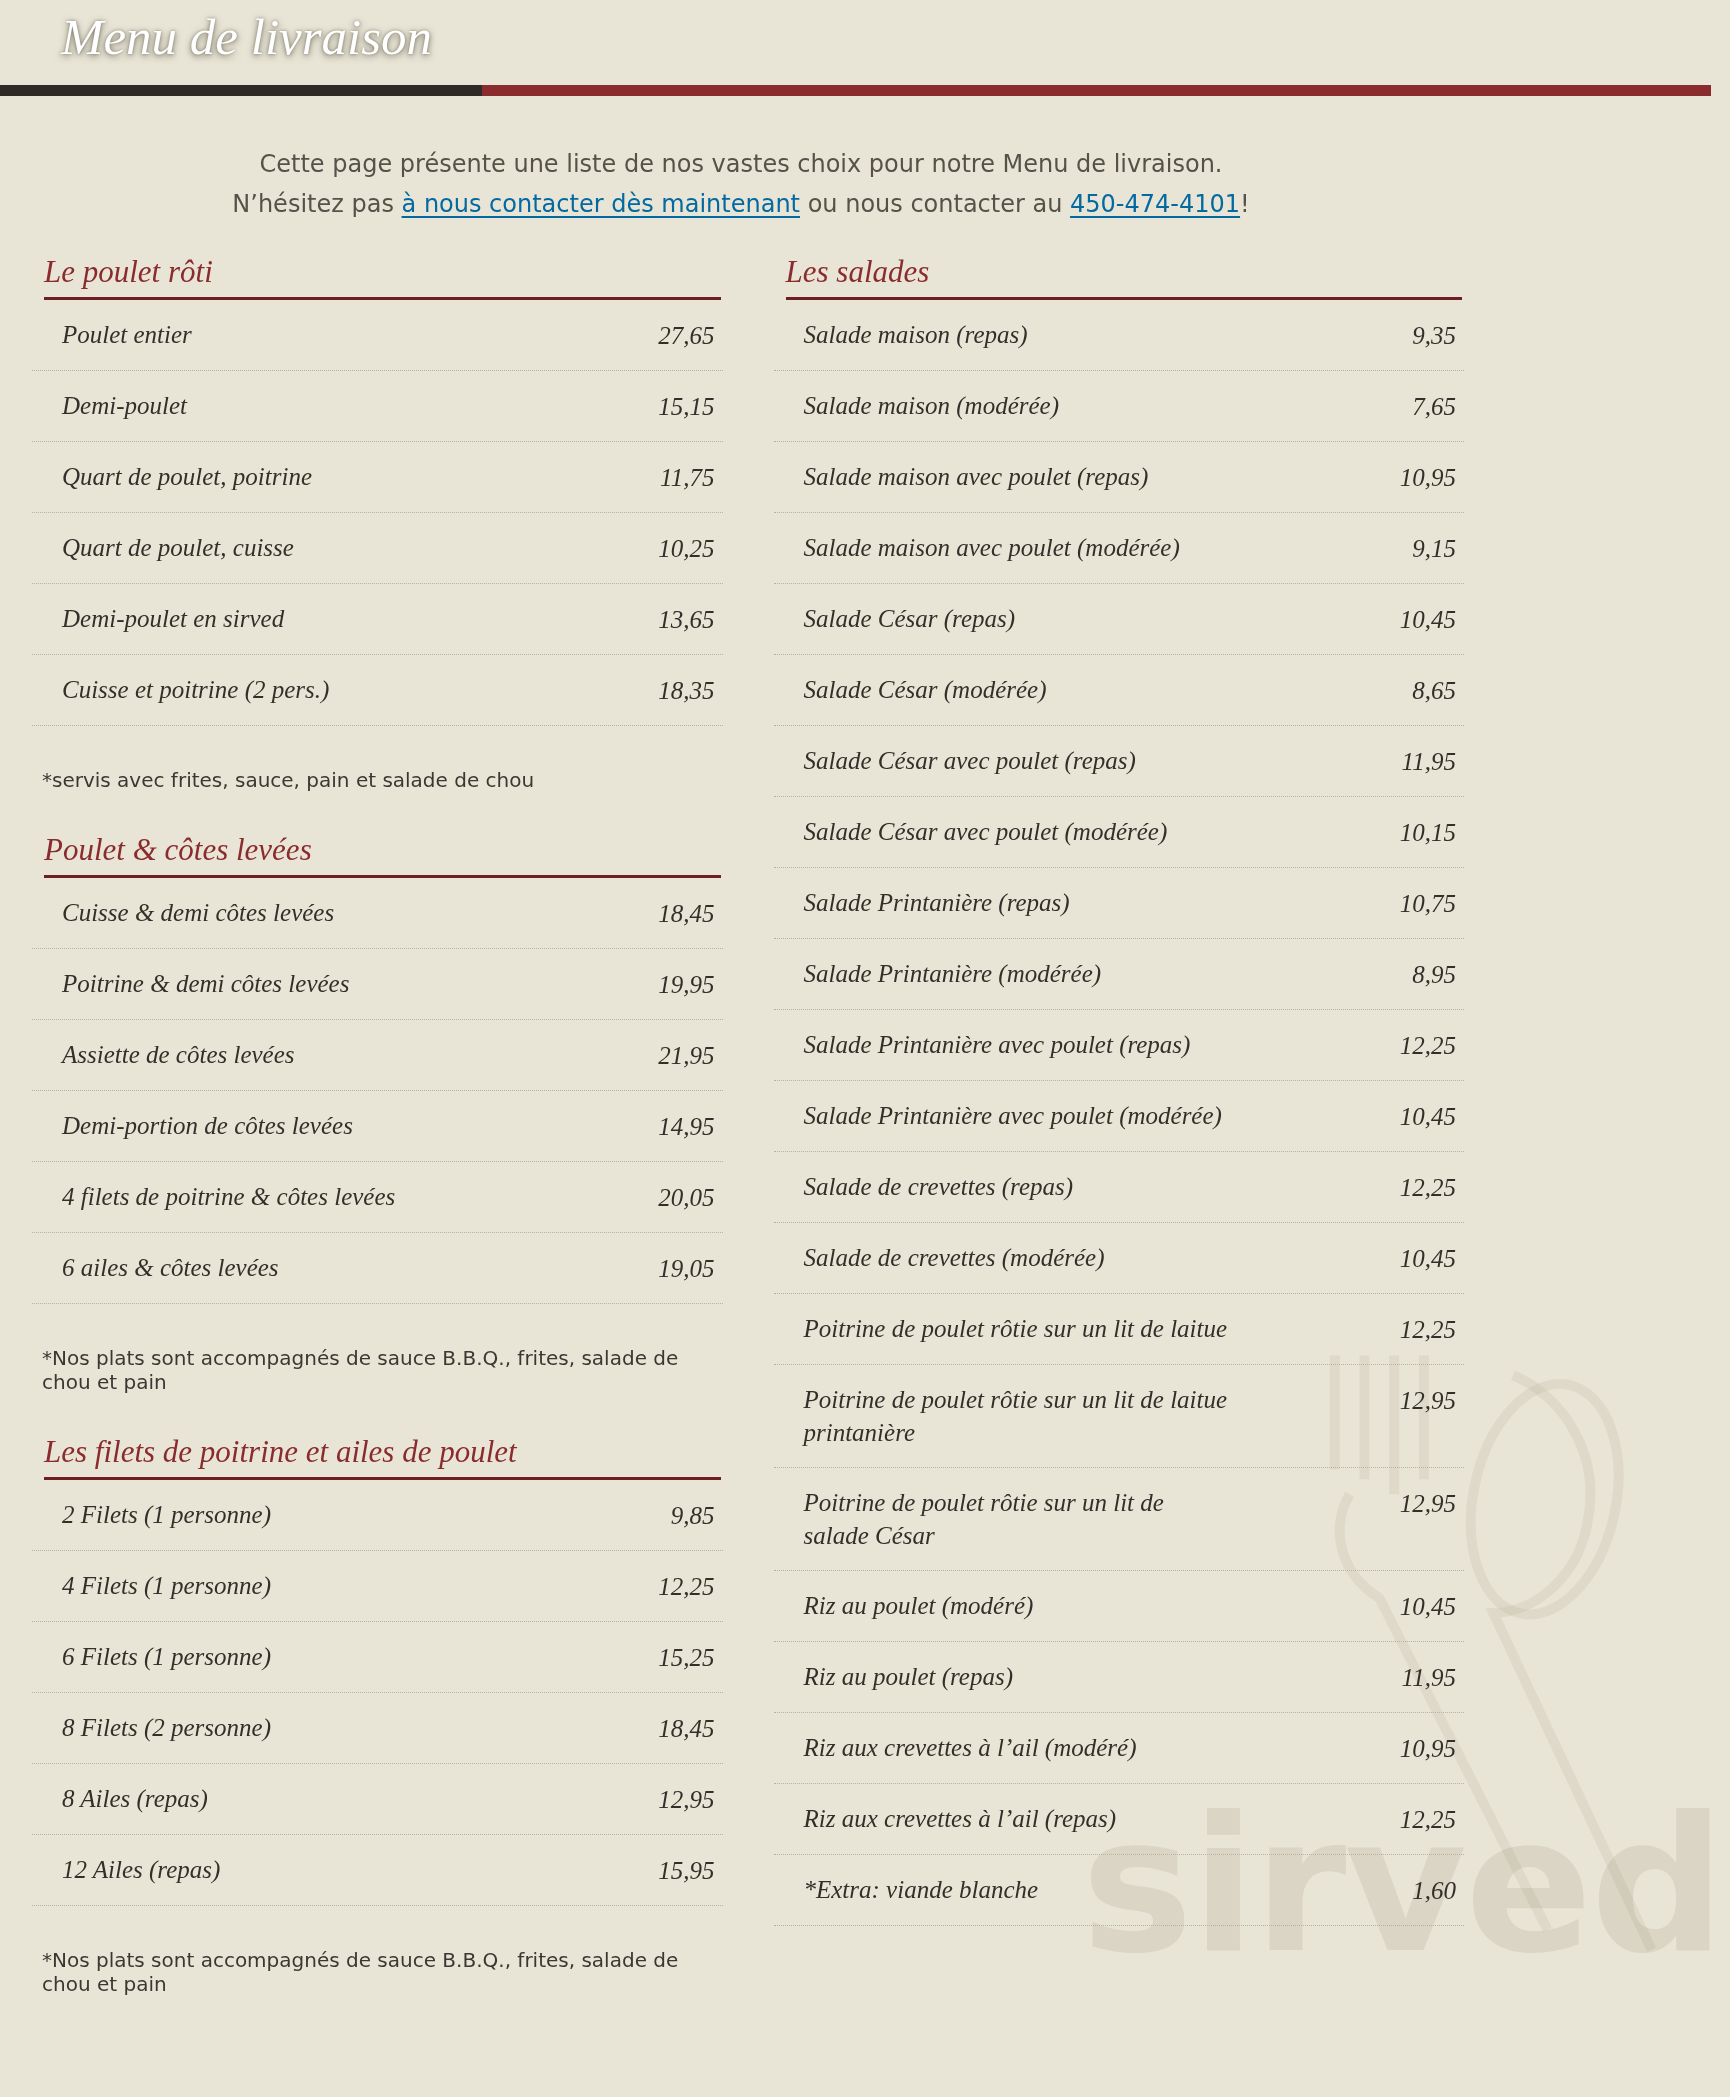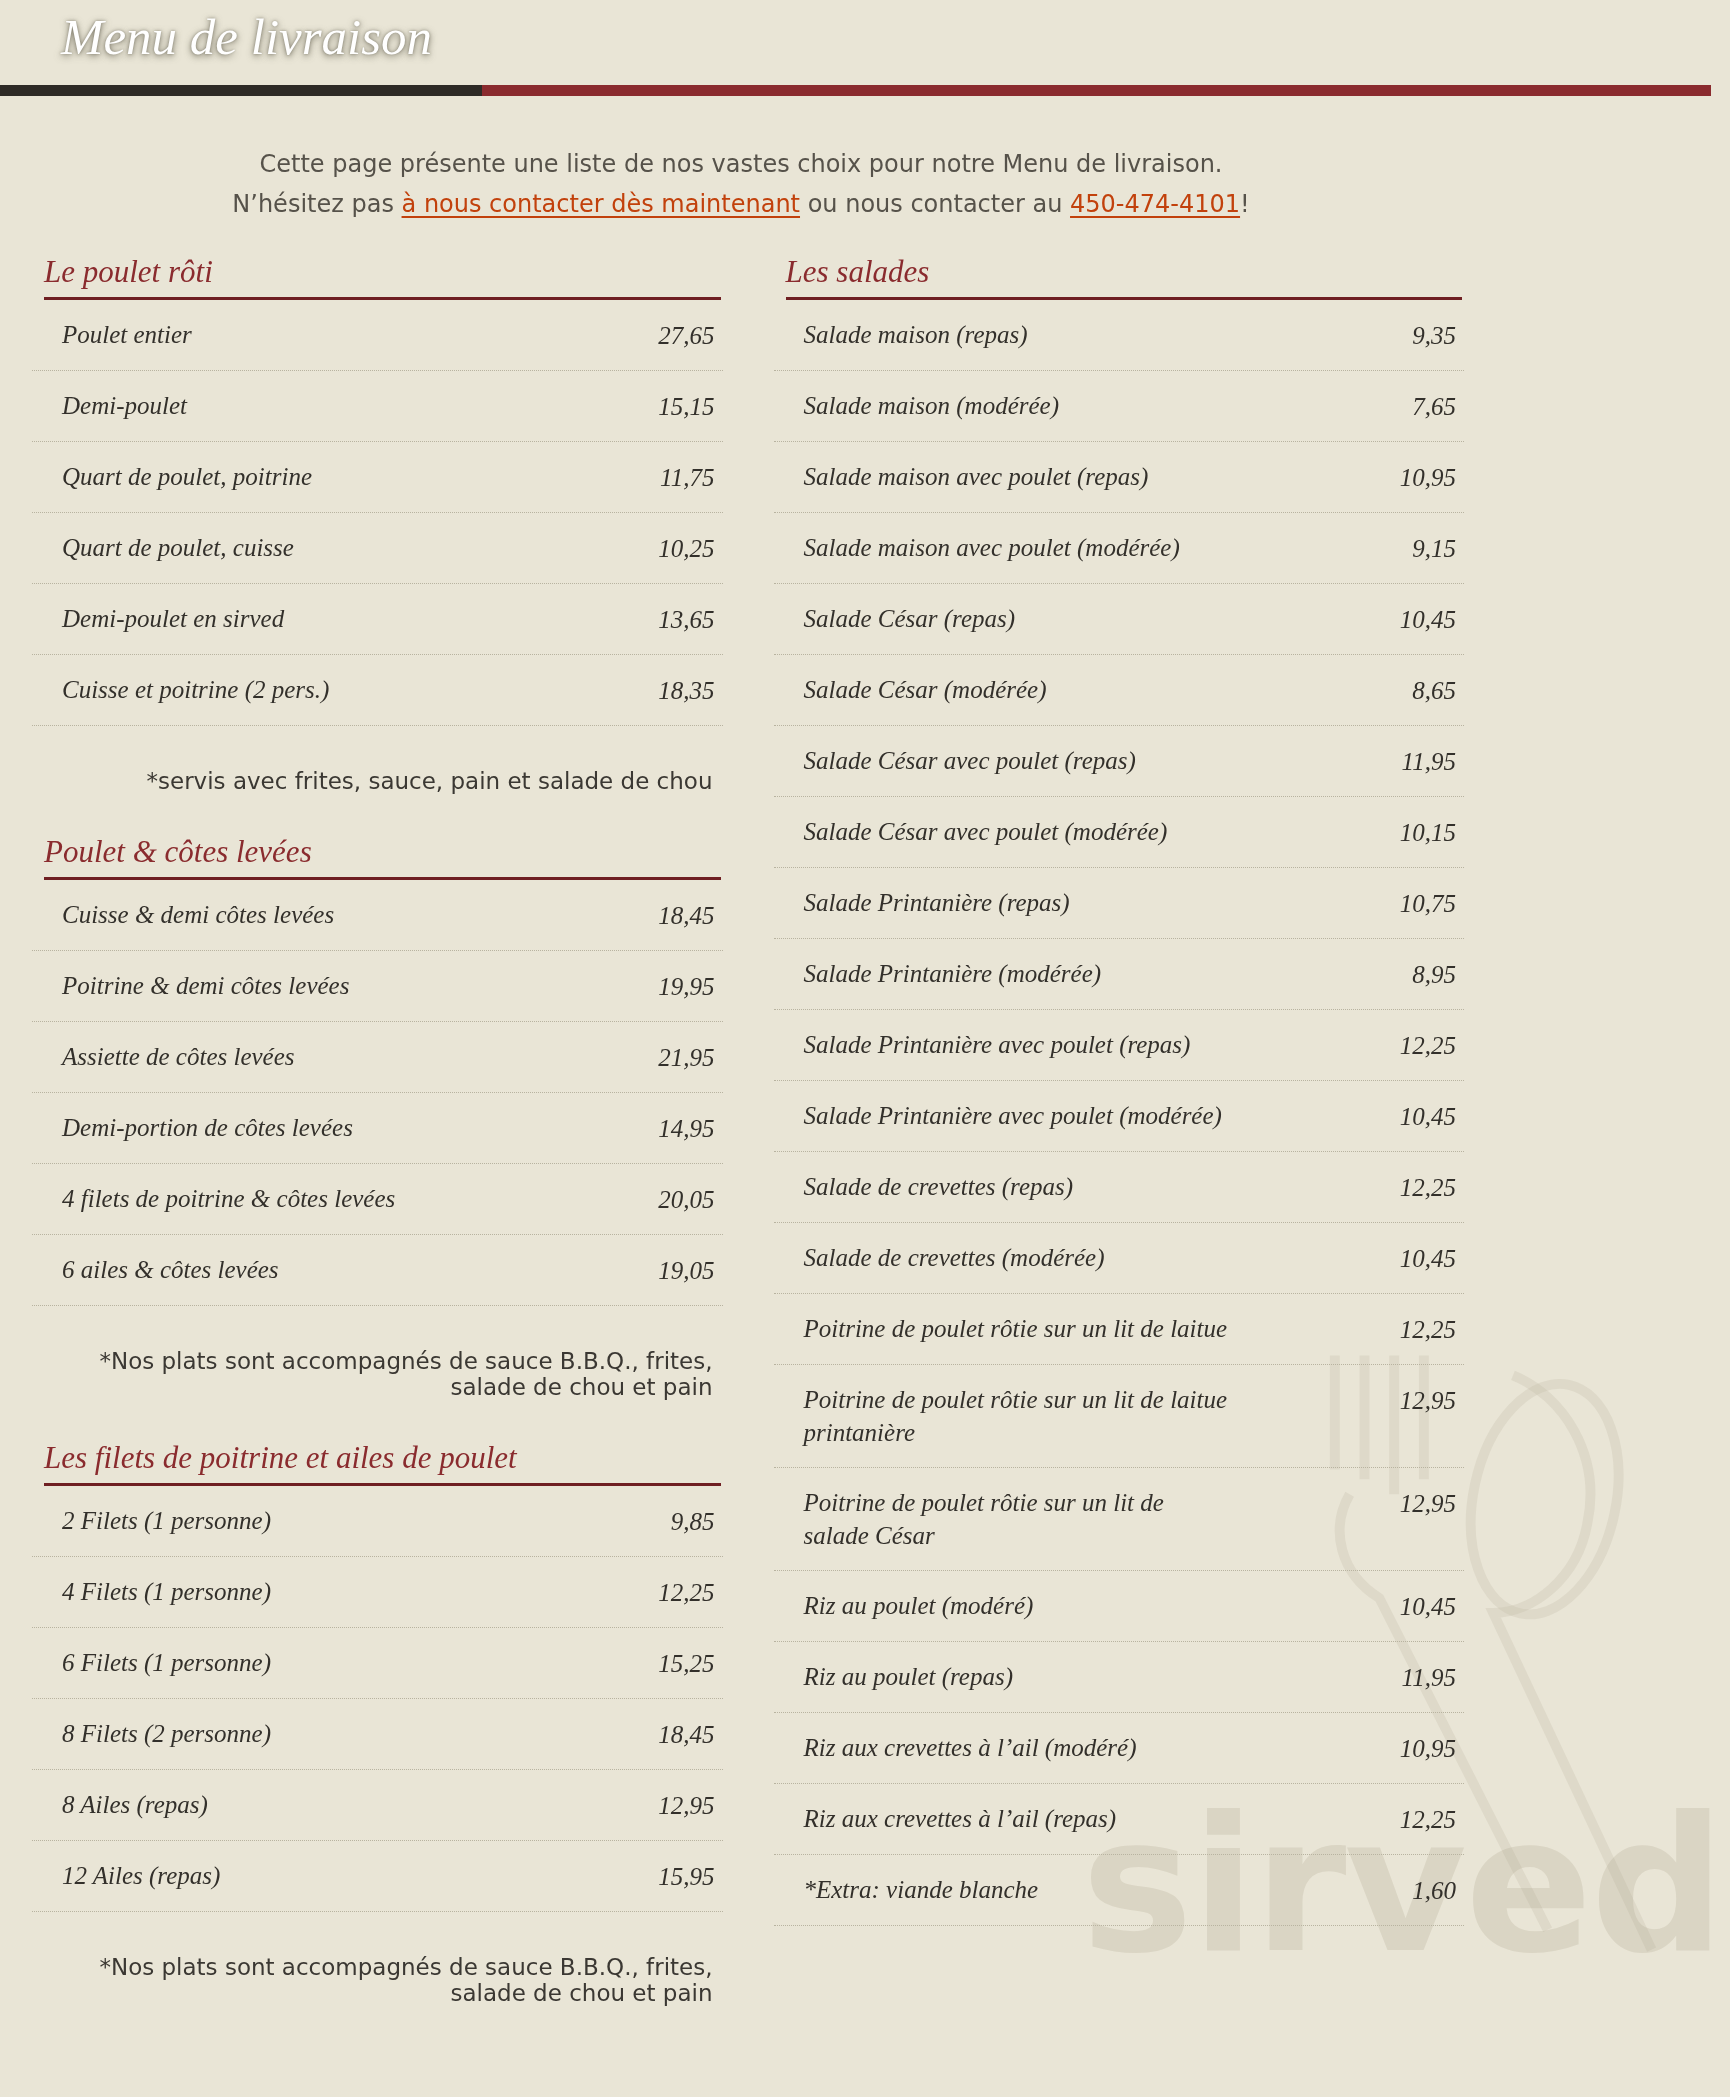--- a/index.html
+++ b/index.html
@@ -90,21 +90,21 @@
   
   .intro {
     margin-top: 48px;
     text-align: center;
     font-family: "DejaVu Sans", sans-serif;
     font-size: 24px;
     line-height: 40px;
     color: #56524a;
   }
   .intro a, .intro .tel {
-    color: #c2410c;
+    color: #0369a1;
     text-decoration: underline;
     text-underline-offset: 4px;
   }
 
   
   .columns {
     display: flex;
     gap: 51px;
     padding: 0 18px 0 18px;
     margin-top: 30px;
@@ -144,23 +144,23 @@
     font-size: 25px;
     line-height: 33px;
     color: #33302b;
   }
   .item:last-child { border-bottom: 1px dotted #b8b3a0; }
   .item-name { max-width: 426px; }
   .item-price { white-space: nowrap; padding-top: 1px; }
 
   .footnote {
     font-family: "DejaVu Sans", sans-serif;
-    font-size: 23px;
+    font-size: 20px;
     color: #3b3833;
-    text-align: right;
+    text-align: left;
     padding: 42px 10px 40px 10px;
   }
   .section-block { margin-bottom: 0; }
   .section-block + .section-block { margin-top: 0; }
 </style>
 </head>
 <body>
 
 <div id="texture"></div>
 

